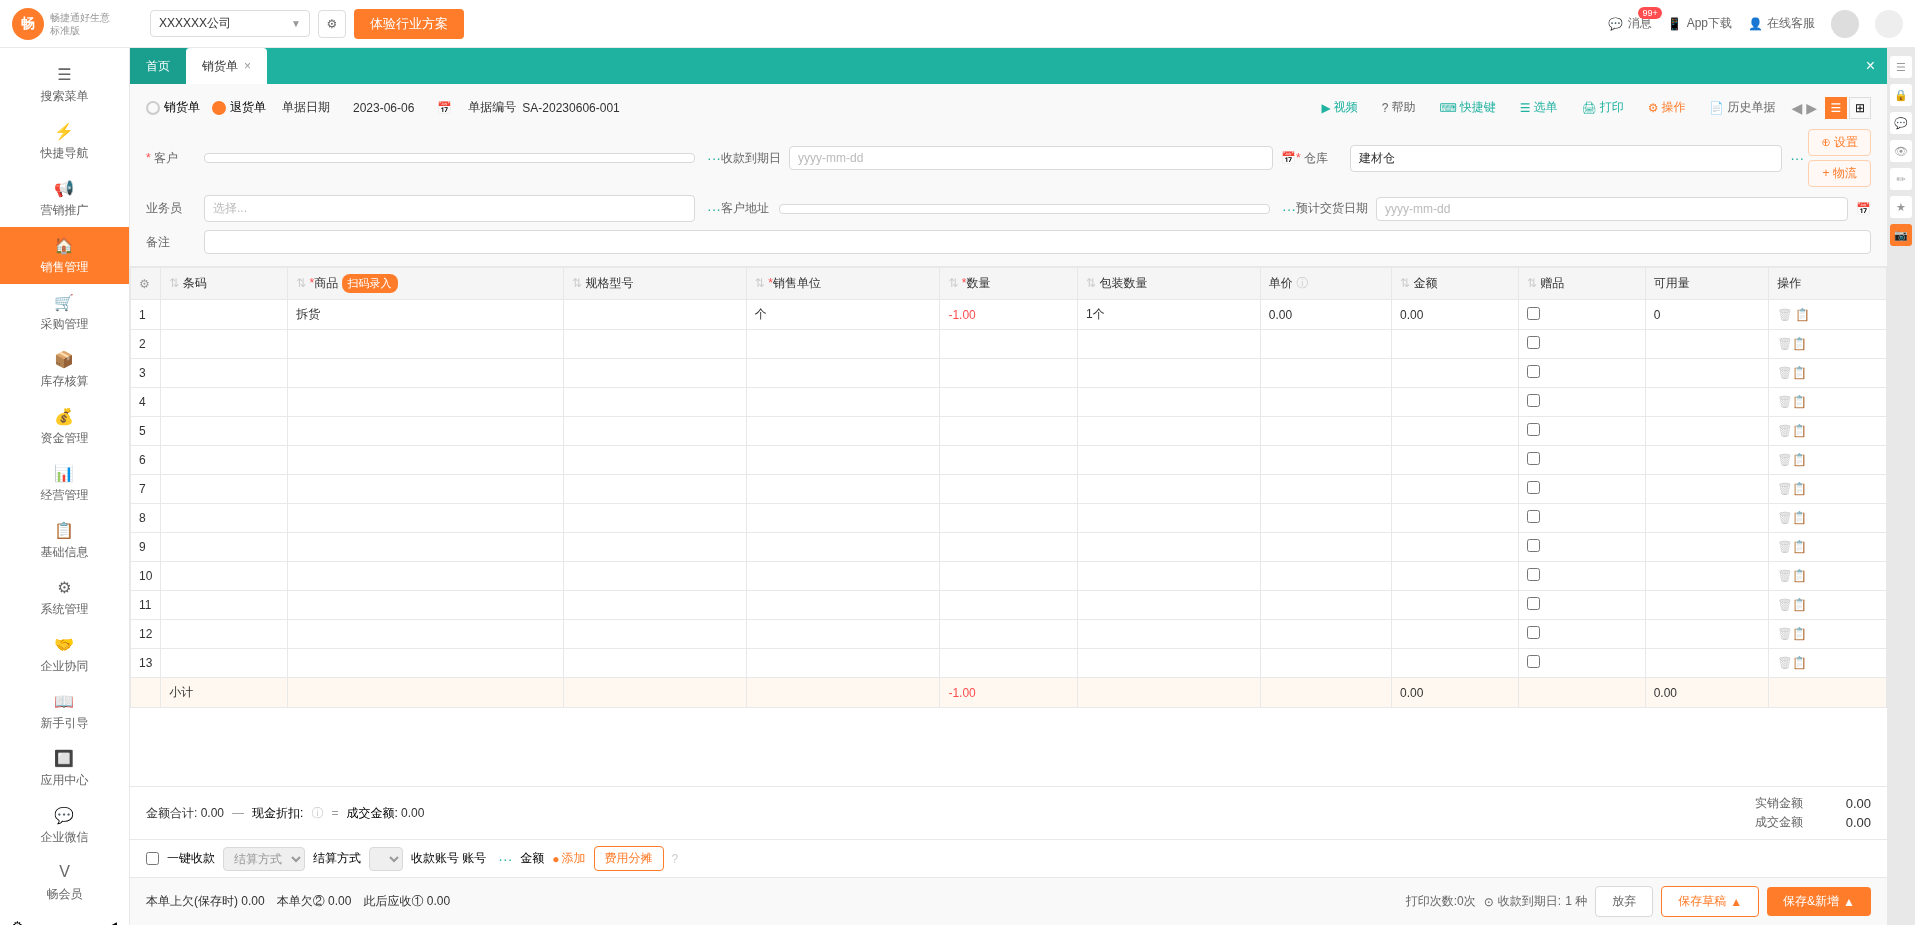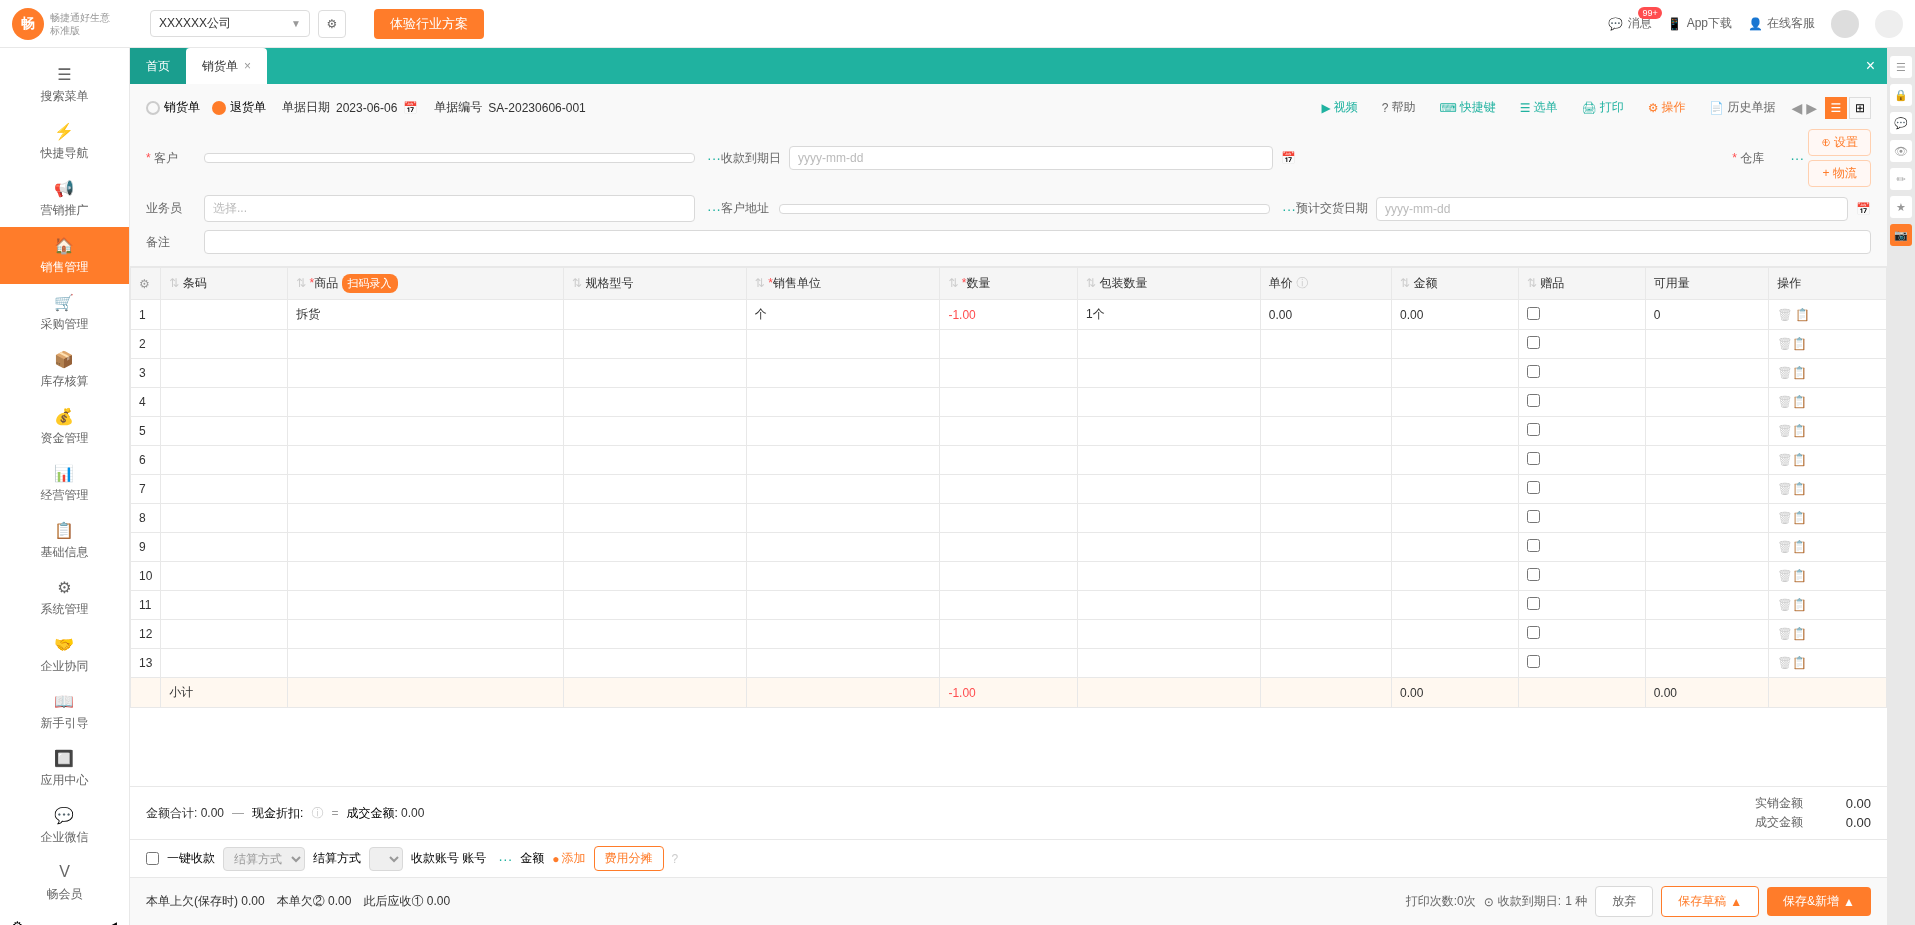--- a/index.html
+++ b/index.html
@@ -39,21 +39,21 @@
     .chevron-down { color: #999; font-size: 10px; }
     .settings-btn {
       width: 28px; height: 28px;
       border: 1px solid #ddd; border-radius: 4px;
       display: flex; align-items: center; justify-content: center;
       cursor: pointer; color: #666;
     }
     .trial-btn {
       background: #ff7c2a; color: #fff;
       border: none; border-radius: 4px;
-      padding: 6px 16px; cursor: pointer; font-size: 13px; margin-left: 20px;
+      padding: 6px 16px; cursor: pointer; font-size: 13px;
     }
     .top-right {
       margin-left: auto;
       display: flex; align-items: center; gap: 16px;
     }
     .top-right-item {
       display: flex; align-items: center; gap: 4px;
       color: #666; cursor: pointer; font-size: 12px; position: relative;
     }
     .badge {
@@ -129,21 +129,21 @@
       display: flex; align-items: center; gap: 16px; margin-bottom: 10px;
     }
     .radio-group { display: flex; align-items: center; gap: 12px; }
     .radio-item { display: flex; align-items: center; gap: 4px; cursor: pointer; }
     .radio-circle {
       width: 14px; height: 14px; border-radius: 50%;
       border: 2px solid #ccc;
     }
     .radio-circle.active { border-color: #ff7c2a; background: #ff7c2a; }
     .date-field {
-      display: flex; align-items: center; gap: 6px; color: #333; font-size: 13px; text-align: right;
+      display: flex; align-items: center; gap: 23px; color: #333; font-size: 13px; text-align: right;
     }
     .date-icon { color: #20b2a0; cursor: pointer; }
     .doc-field { display: flex; align-items: center; gap: 6px; color: #333; font-size: 13px; }
 
     .toolbar-right {
       margin-left: auto;
       display: flex; align-items: center; gap: 8px;
     }
     .toolbar-btn {
       display: flex; align-items: center; gap: 3px;
@@ -491,20 +491,21 @@
           <div class="field-input" style="min-width:200px;"></div>
           <span class="field-dots">···</span>
         </div>
         <div class="field-row">
           <span class="field-label">收款到期日</span>
           <div class="field-input placeholder" style="min-width:140px;">yyyy-mm-dd</div>
           <span class="calendar-icon">📅</span>
         </div>
         <div class="field-row" style="justify-content:flex-end; gap:4px;">
           <span class="field-label required">仓库</span>
+          <div class="field-input" style="min-width:120px;">建材仓</div>
           <span class="field-dots">···</span>
           <div class="right-actions">
             <button class="action-btn settings">⊕ 设置</button>
             <button class="action-btn logistics">+ 物流</button>
           </div>
         </div>
 
         <div class="field-row">
           <span class="field-label">业务员</span>
           <div class="field-input placeholder" style="min-width:200px;">选择...</div>

